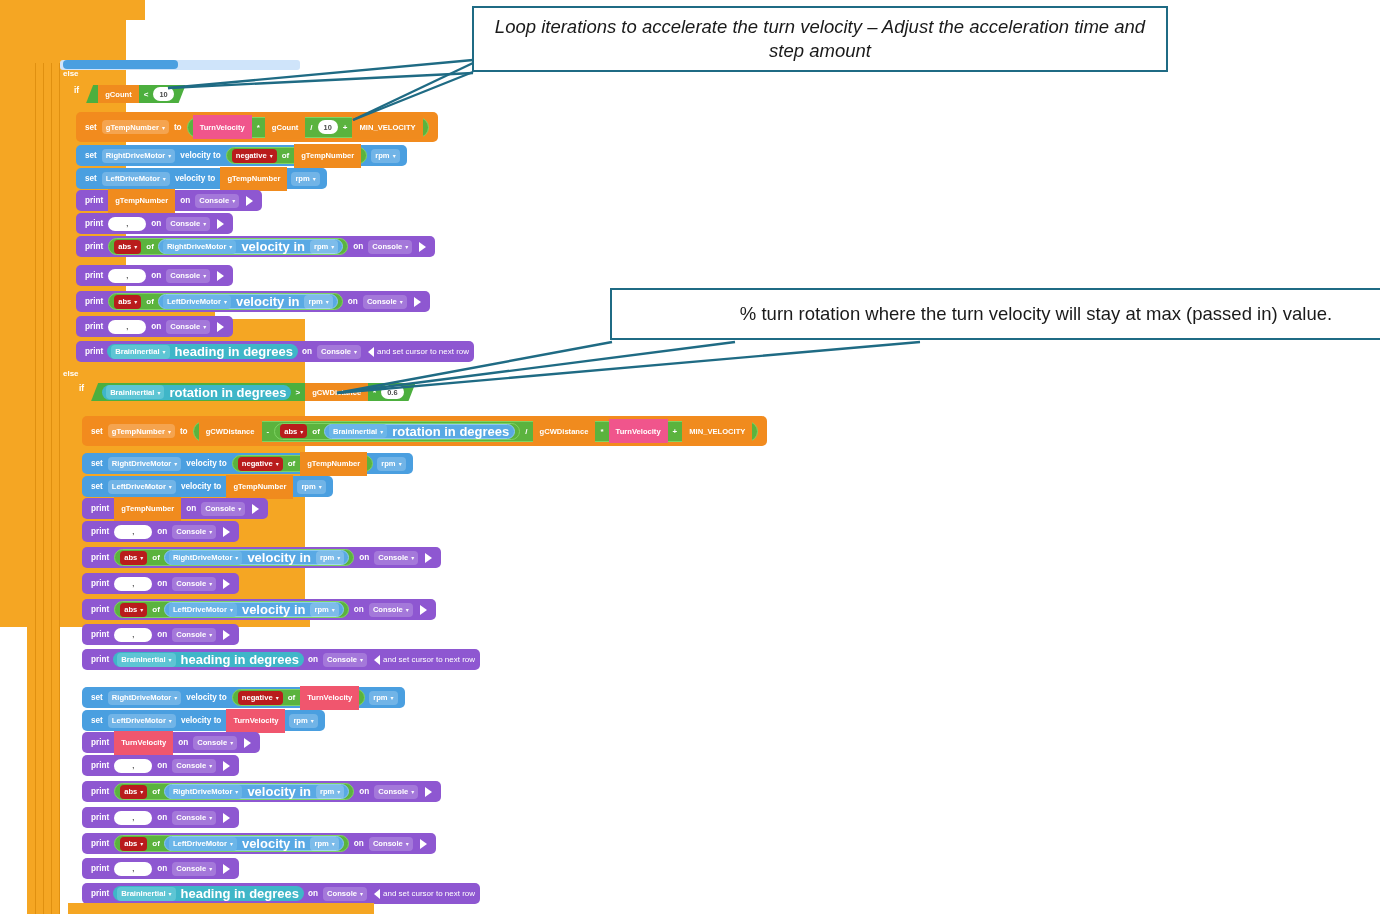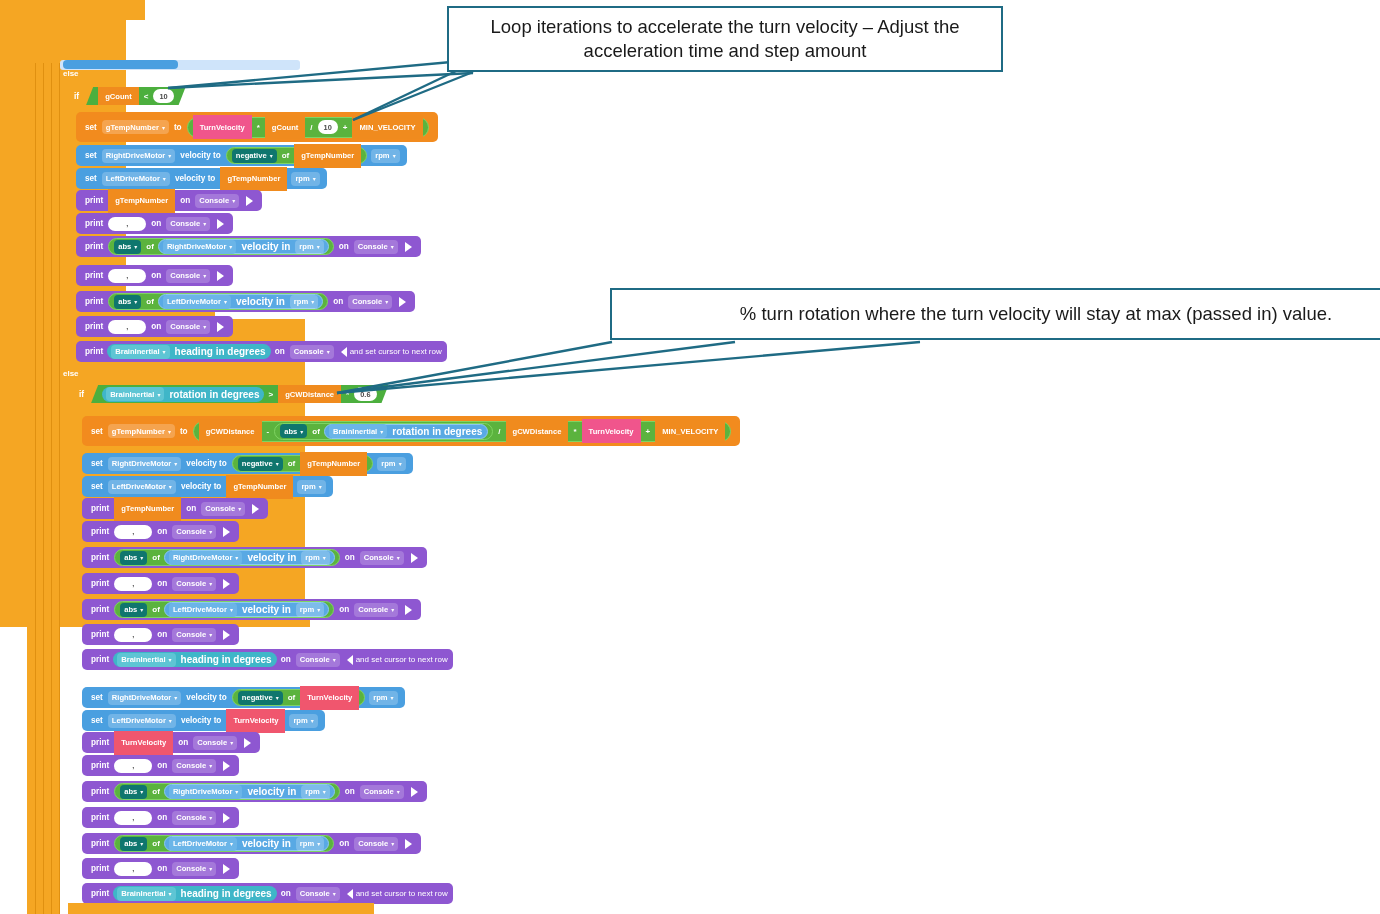--- a/index.html
+++ b/index.html
@@ -13,59 +13,59 @@
   .edge-line{position:absolute;width:1px;background:#e09010;}
 
   .row{position:absolute;display:flex;align-items:center;height:21px;
        border-radius:5px;padding:0 5px 0 6px;box-sizing:border-box;
        font-size:8.2px;color:#ffffff;white-space:nowrap;}
   .row.purple{background:#8e57d1;}
   .row.blue{background:#4a9fe0;}
   .row.lbl{color:#fff;font-weight:bold;}
 
   .kw{color:#ffffff;font-weight:bold;padding:0 3px;font-size:8.2px;}
-  .kw-plain{color:#ffffff;padding:0 3px;font-size:10px;font-weight:bold;}
+  .kw-plain{color:#ffffff;padding:0 3px;font-size:13px;font-weight:bold;}
 
   
   .pill{display:inline-flex;align-items:center;justify-content:center;
         height:24px;border-radius:0;padding:0 7px;font-size:7.6px;
         font-weight:bold;color:#fff;margin:0 2px;box-sizing:border-box;}
   .pill.var-orange{background:#f08b1e;}
   .pill.var-pink{background:#f0558c;}
   .pill.var-red{background:#f0566e;}
   .pill.num{background:#ffffff;color:#4a4a4a;border-radius:9px;padding:0 6px;
             height:14px;font-size:7.4px;}
   .pill.white{background:#ffffff;color:#555;border-radius:8px;
               min-width:38px;height:14px;}
 
   
   .dd{display:inline-flex;align-items:center;height:14px;border-radius:4px;
       padding:0 4px;font-size:7.6px;font-weight:bold;color:#fff;margin:0 2px;
       box-sizing:border-box;}
   .dd.lightblue{background:#6bb5e8;}
   .dd.cyan{background:#5ec5d4;}
-  .dd.greenish{background:#0f766e;}
+  .dd.greenish{background:#b91c1c;}
   .dd.ontrans{background:rgba(255,255,255,0.22);}
   .dd.purple-l{background:rgba(255,255,255,0.20);}
   .dd .car{margin-left:3px;font-size:6px;opacity:.95;}
 
   
   .grn{display:inline-flex;align-items:center;height:17px;border-radius:9px;
        background:#5bb33e;padding:0 3px;margin:0 2px;box-sizing:border-box;
        border:1.2px solid #7fd462;}
   .grn.big{height:21px;border-radius:11px;}
   .cyanrep{display:inline-flex;align-items:center;height:15px;border-radius:8px;
        background:#3fb6c8;padding:0 2px;margin:0 1px;box-sizing:border-box;}
   .bluerep{display:inline-flex;align-items:center;height:15px;border-radius:8px;
        background:#59a9e4;padding:0 2px;margin:0 1px;box-sizing:border-box;
        border:1px solid #8cc8f0;}
   .op{color:#ffffff;font-weight:bold;font-size:8px;padding:0 3px;}
 
   
-  .ifrow{position:absolute;height:22px;display:flex;align-items:center;
+  .ifrow{position:absolute;height:22px;display:flex;align-items:flex-start;
          font-size:8.4px;color:#fff;font-weight:bold;}
   .hex{display:inline-flex;align-items:center;height:18px;background:#4caf3e;
        margin:0 4px;padding:0 10px;
        clip-path:polygon(7px 0,100% 0,calc(100% - 7px) 100%,0 100%);
        -webkit-clip-path:polygon(7px 0,100% 0,calc(100% - 7px) 100%,0 100%);}
 
   
   .setbig{position:absolute;display:flex;align-items:center;height:30px;
           background:#f28b1e;border-radius:5px;padding:0 7px 0 6px;
           box-sizing:border-box;font-size:8.2px;color:#fff;white-space:nowrap;}
@@ -670,21 +670,21 @@
     <polyline points="473,60 168,88" fill="none" stroke="#1f6b84" stroke-width="2.4"></polyline>
     <polyline points="473,73 168,88" fill="none" stroke="#1f6b84" stroke-width="2.4"></polyline>
     <polyline points="473,63 353,120" fill="none" stroke="#1f6b84" stroke-width="2.4"></polyline>
     <polyline points="473,72 353,120" fill="none" stroke="#1f6b84" stroke-width="2.4"></polyline>
 
     <polyline points="612,342 337,393" fill="none" stroke="#1f6b84" stroke-width="2.4"></polyline>
     <polyline points="735,342 337,393" fill="none" stroke="#1f6b84" stroke-width="2.4"></polyline>
     <polyline points="920,342 337,393" fill="none" stroke="#1f6b84" stroke-width="2.4"></polyline>
   </svg>
 
-  <div class="callout" style="left:447px;top:6px;width:556px;height:66px;">
+  <div class="callout" style="left:472px;top:6px;width:696px;height:66px;font-style:italic;">
     <span>Loop iterations to accelerate the turn velocity  – Adjust the acceleration time and step amount</span>
   </div>
 
   <div class="callout" style="left:610px;top:288px;width:852px;height:52px;">
     <span>% turn rotation where the turn velocity will stay at max (passed in) value.</span>
   </div>
 
 </div>
 
 </body></html>

